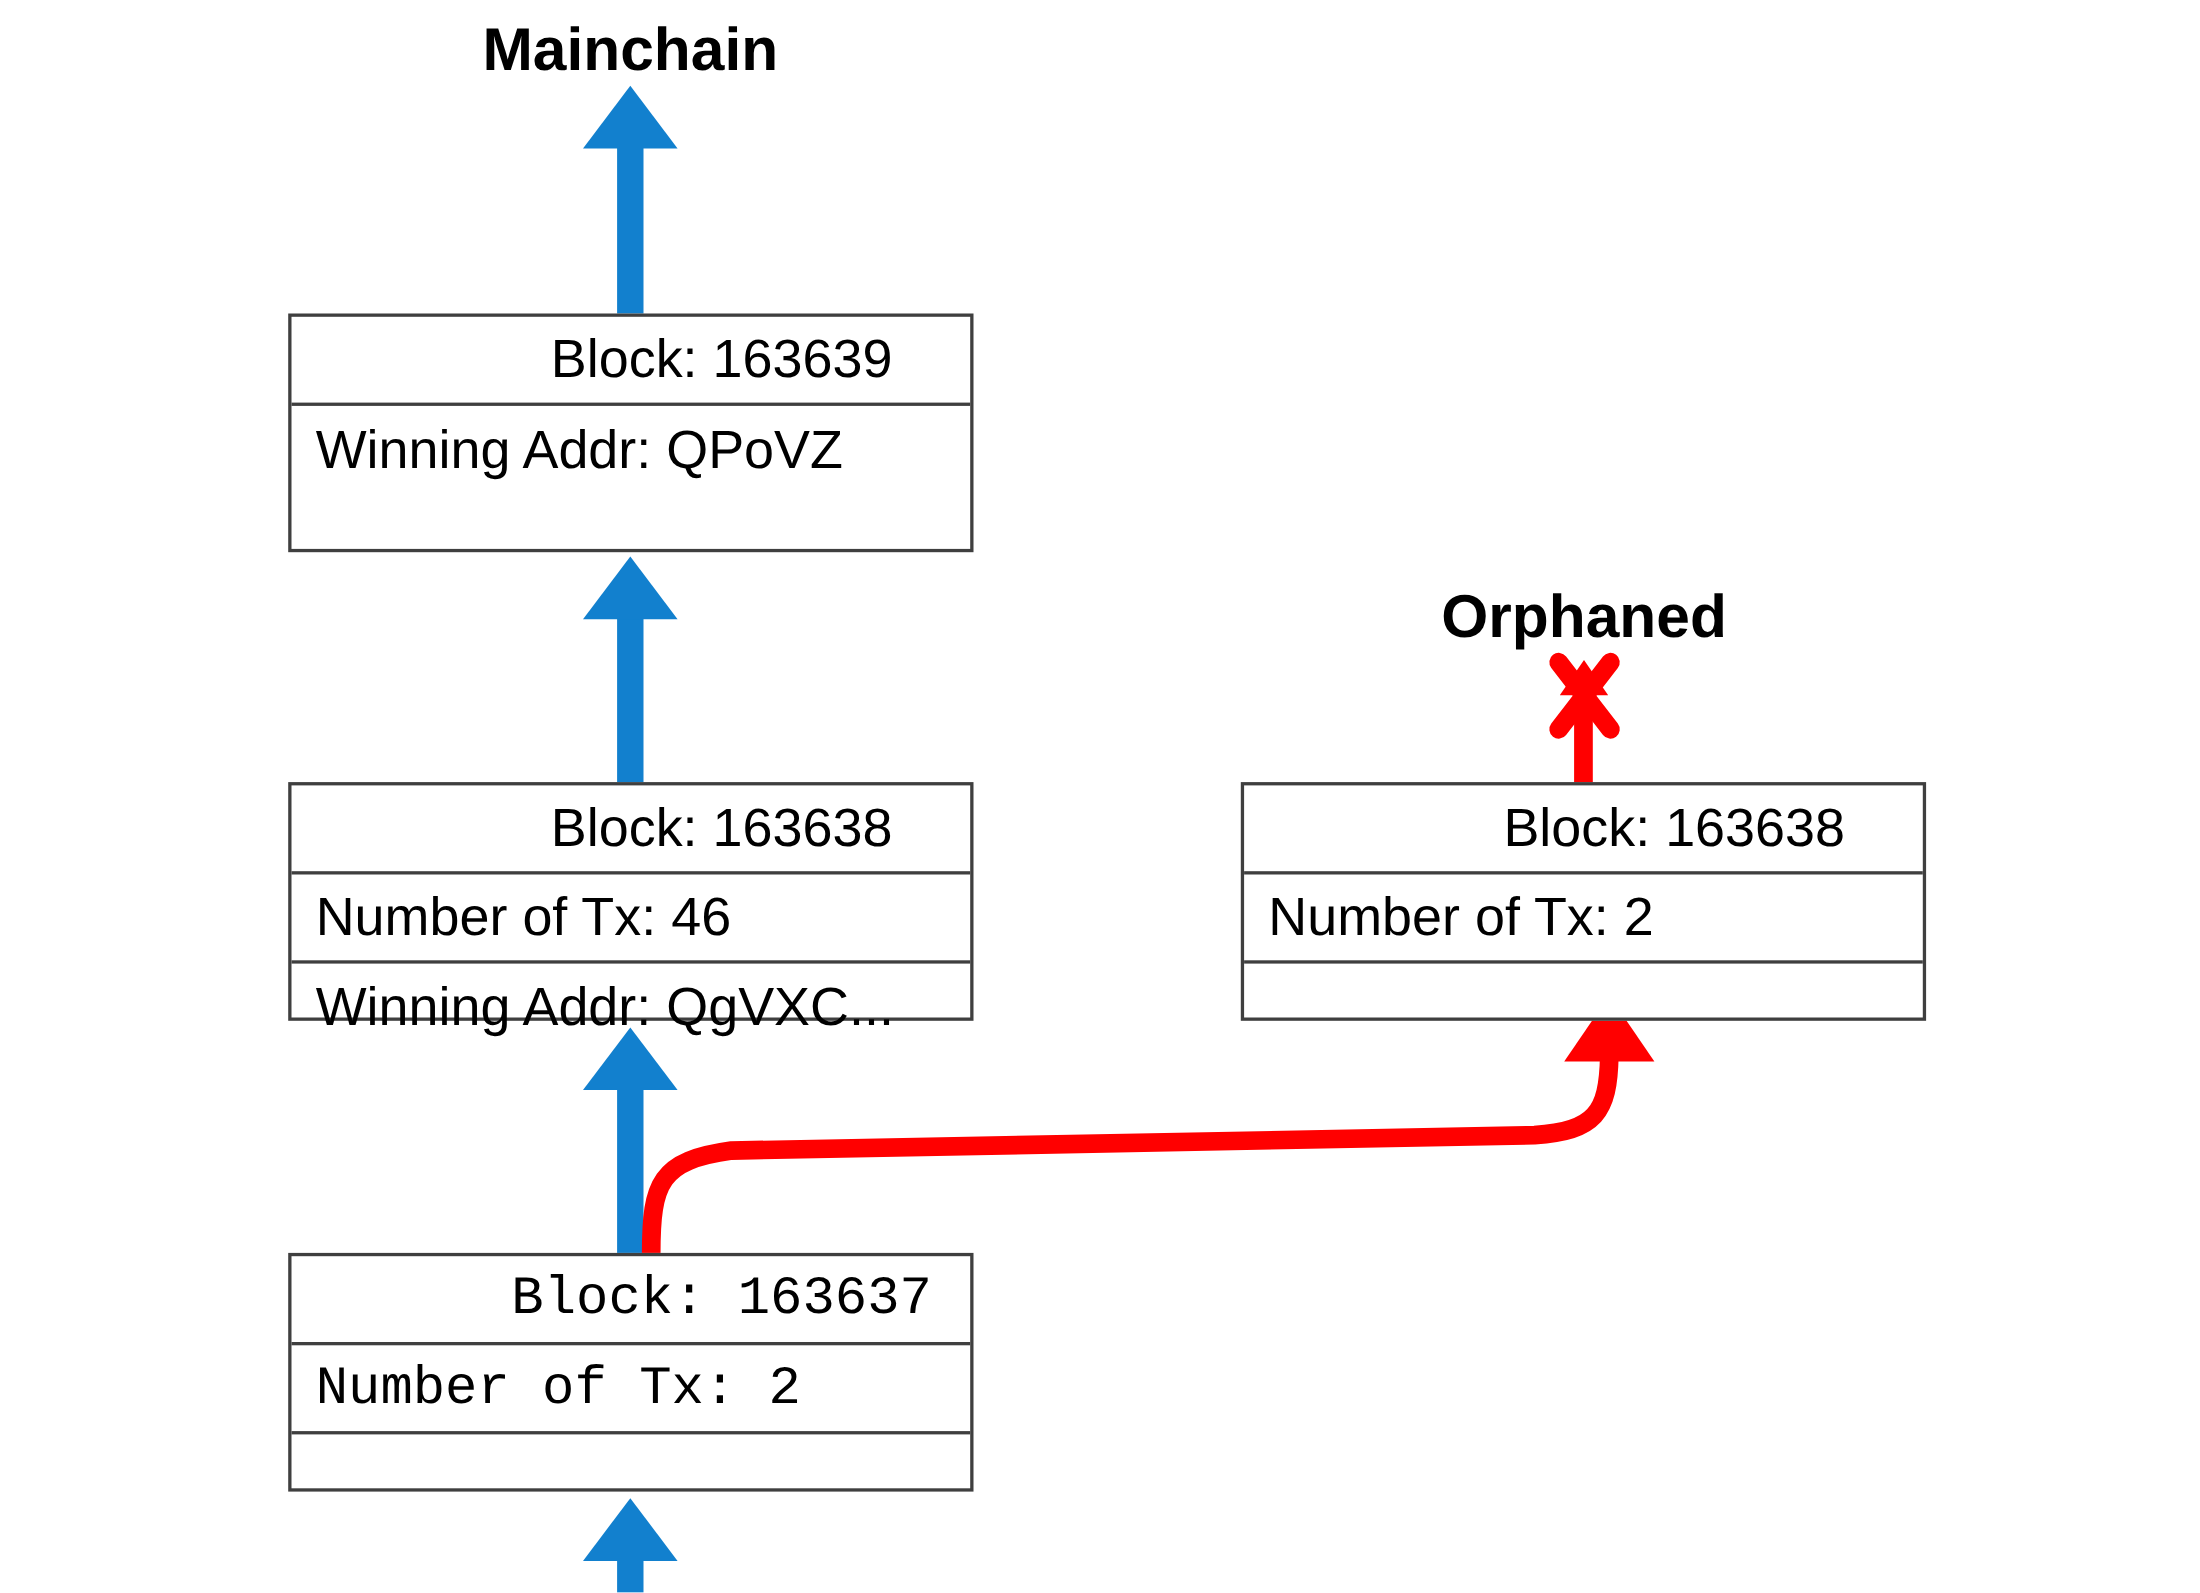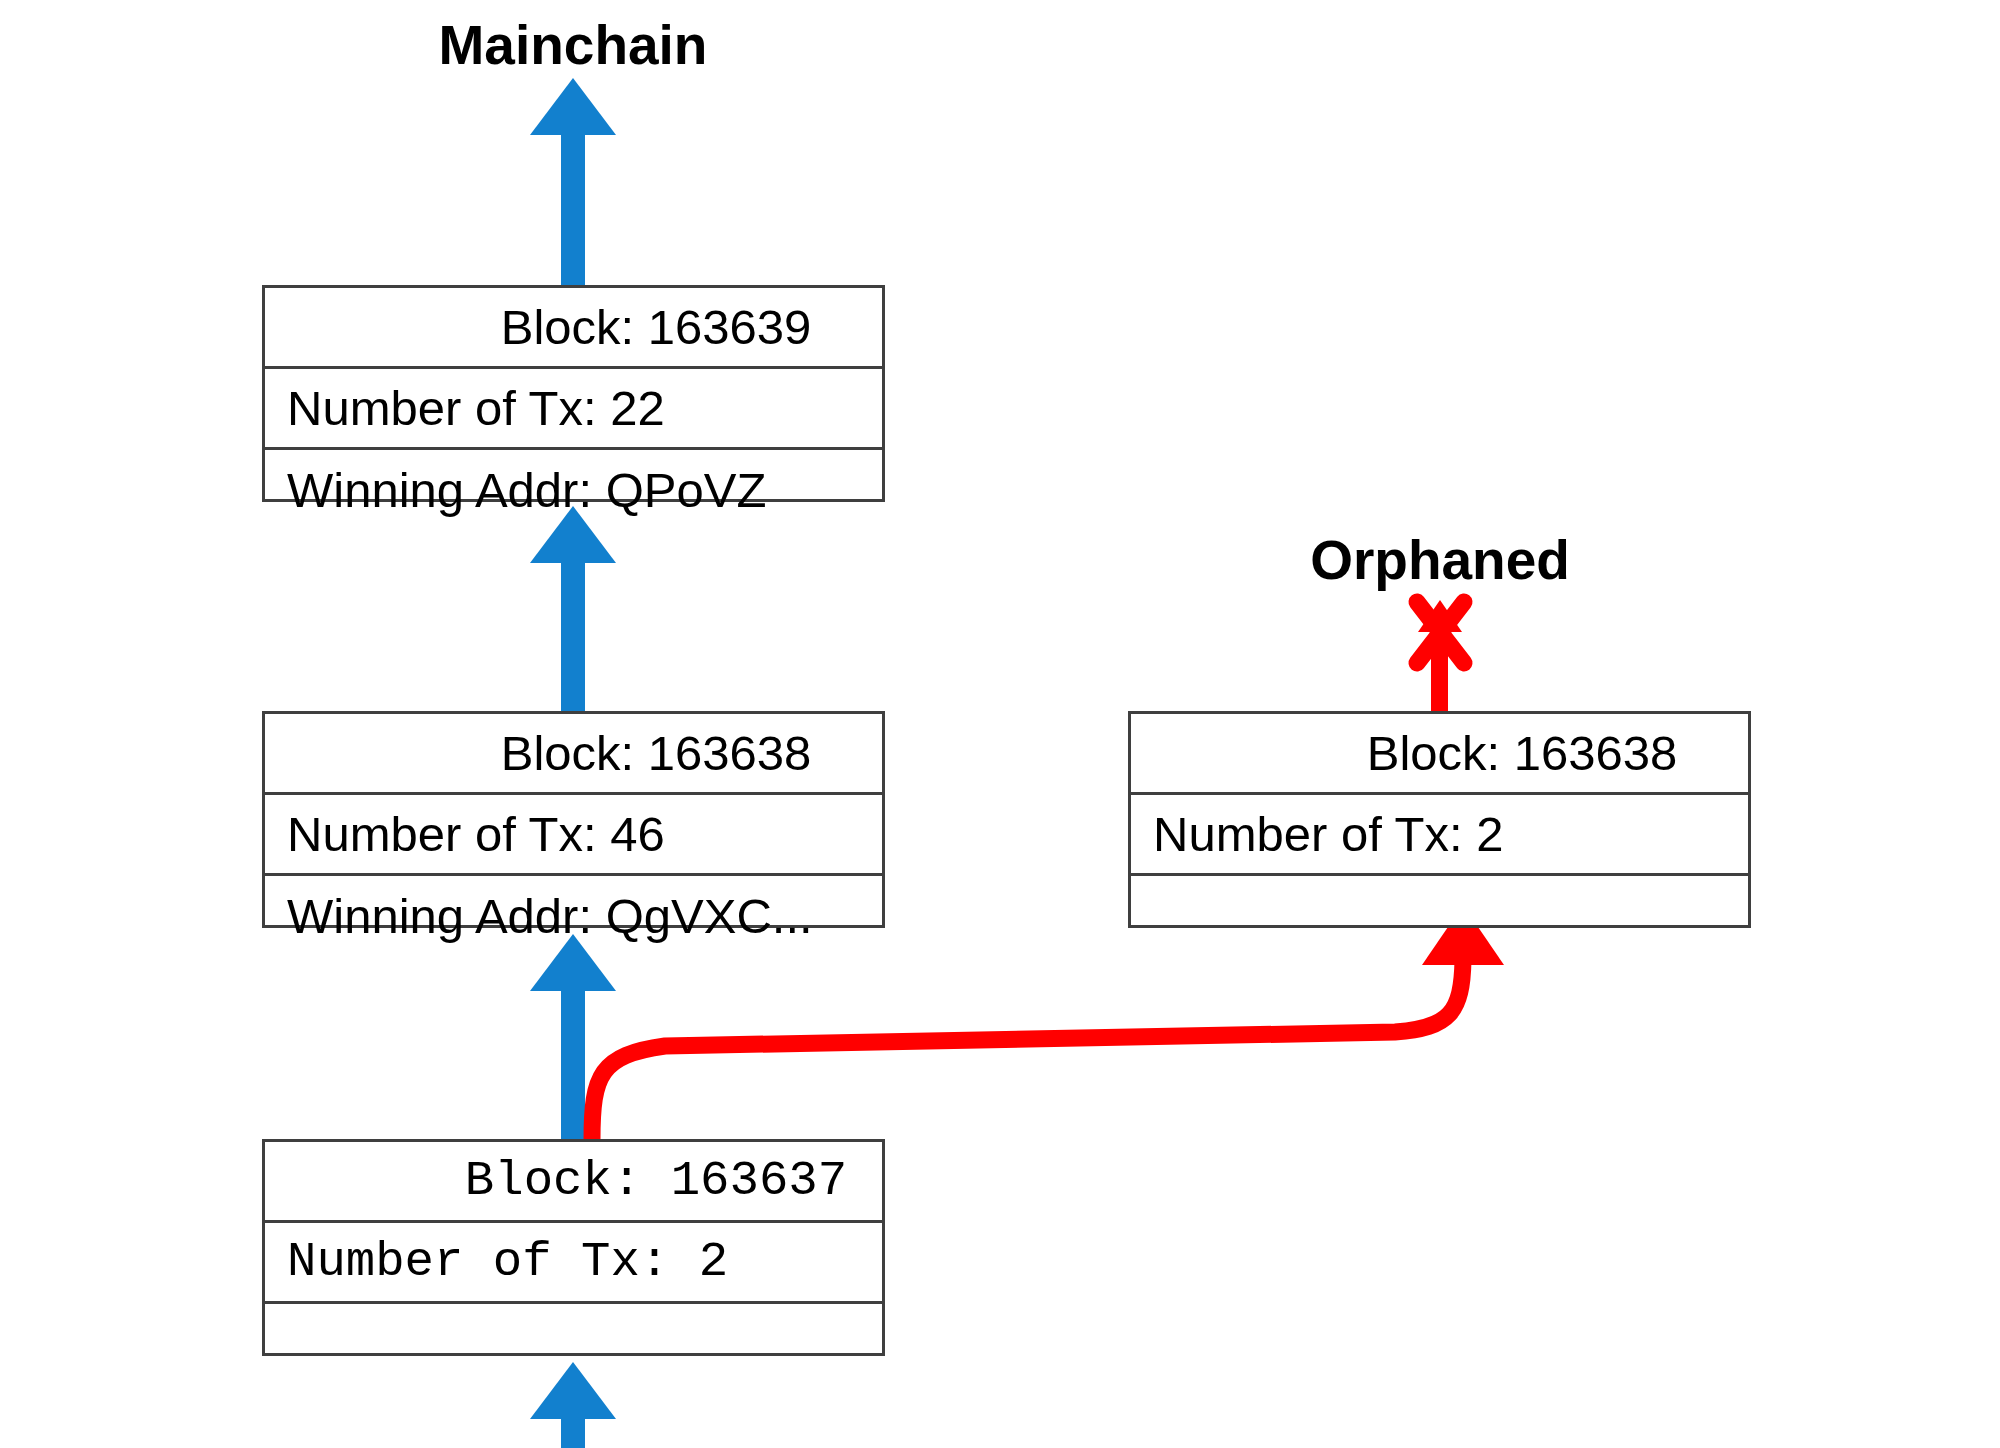--- a/index.html
+++ b/index.html
@@ -133,21 +133,20 @@
     </g>
 
     <g>
       <rect x="1431" y="622" width="17" height="90" fill="#FF0000"></rect>
       <polygon points="1440,600 1462,632 1418,632" fill="#FF0000"></polygon>
     </g>
   </svg>
 
   <div class="block" id="block-163639">
     <div class="row r-head">Block: 163639</div>
-    <div class="row r-mid">Number of Tx: 22</div>
     <div class="row r-bot">Winning Addr: QPoVZ</div>
   </div>
 
   <div class="block" id="block-163638">
     <div class="row r-head">Block: 163638</div>
     <div class="row r-mid">Number of Tx: 46</div>
     <div class="row r-bot">Winning Addr: QgVXC...</div>
   </div>
 
   <div class="block" id="block-163637">

